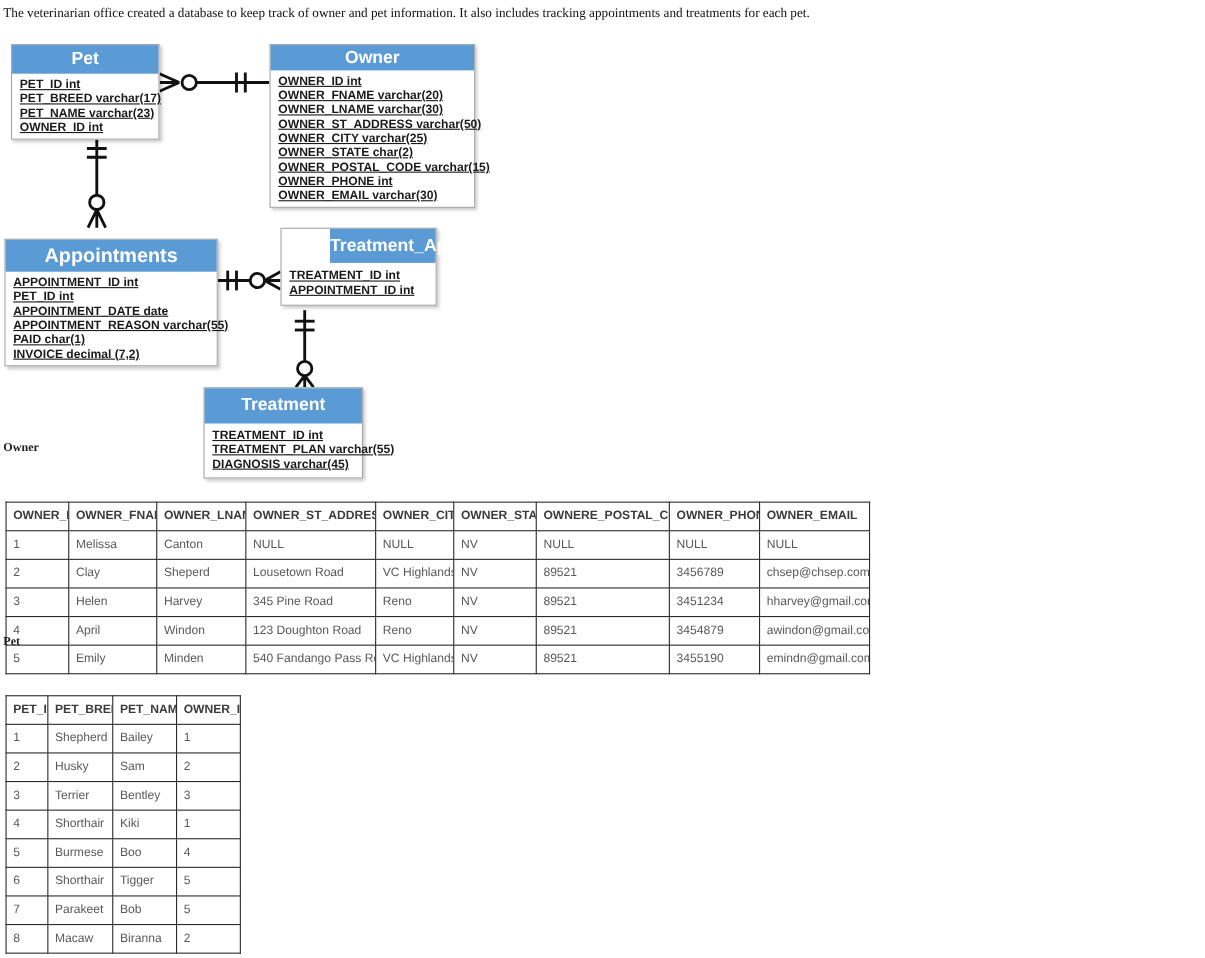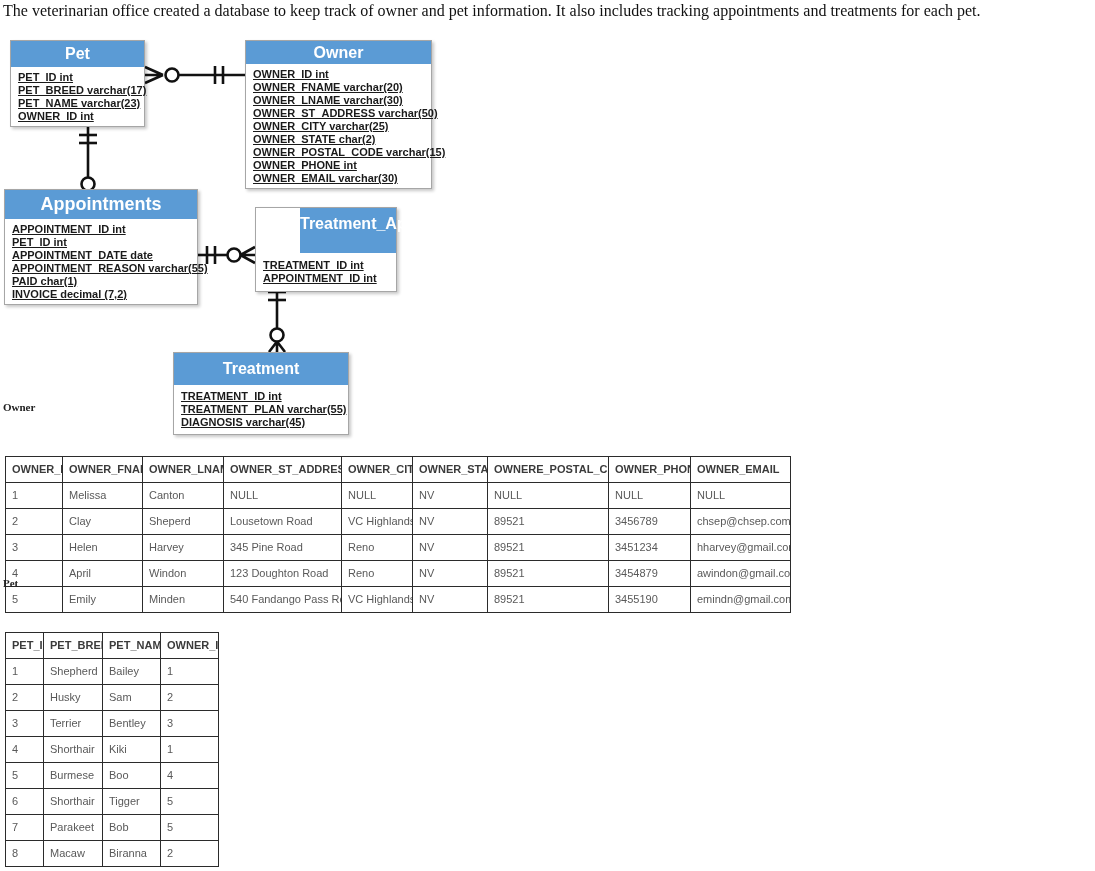--- a/index.html
+++ b/index.html
@@ -14,21 +14,21 @@
   body{
     position:relative;
     width:1095px;height:871px;
     font-family:"Liberation Serif",serif;
     color:#1a1a1a;
     overflow:hidden;
   }
 
   
   .intro{position:absolute;left:3px;top:2px;width:1090px;}
-  .intro p{font-size:16px;line-height:18px;color:#111;}
+  .intro p{font-size:12px;line-height:18px;color:#111;}
 
   
   .diagram{position:absolute;left:0;top:37px;width:460px;height:402px;}
   .diagram svg.connectors{position:absolute;left:0;top:0;pointer-events:none;}
   .entity{
     position:absolute;
     background:#fff;
     border:1px solid var(--entity-border);
     box-shadow:2px 2px 3px rgba(0,0,0,0.22);
     font-family:"Liberation Sans",sans-serif;
@@ -46,26 +46,26 @@
     font-weight:600;
     color:#1a1a1a;
     line-height:13px;
     white-space:nowrap;
     text-decoration:underline;
   }
   .entity-pet{left:10px;top:3px;width:135px;}
   .entity-pet .e-header{line-height:26px;height:26px;}
   .entity-owner{left:245px;top:3px;width:187px;}
   .entity-owner .e-header{line-height:23px;height:23px;}
-  .entity-appointments{left:4px;top:152px;width:194px;}
+  .entity-appointments{left:4px;top:180px;width:194px;}
   .entity-appointments .e-header{line-height:29px;height:29px;font-size:18px;}
   .entity-treatment-appt{left:255px;top:170px;width:142px;}
-  .entity-treatment-appt .e-header{line-height:31px;height:45px;margin-left:44px;}
+  .entity-treatment-appt .e-header{line-height:31px;height:31px;margin-left:44px;}
   .entity-treatment-appt .e-fields{padding-top:6px;padding-bottom:6px;}
-  .entity-treatment{left:173px;top:315px;width:176px;}
+  .entity-treatment{left:185px;top:315px;width:145px;}
   .entity-treatment .e-header{line-height:32px;height:32px;}
   .entity-treatment .e-fields{padding-top:5px;padding-bottom:5px;}
 
   
   .tbl-label{
     position:absolute;left:3px;
     font-size:11px;font-weight:700;color:#222;
     font-family:"Liberation Serif",serif;
   }
   .data-table{

